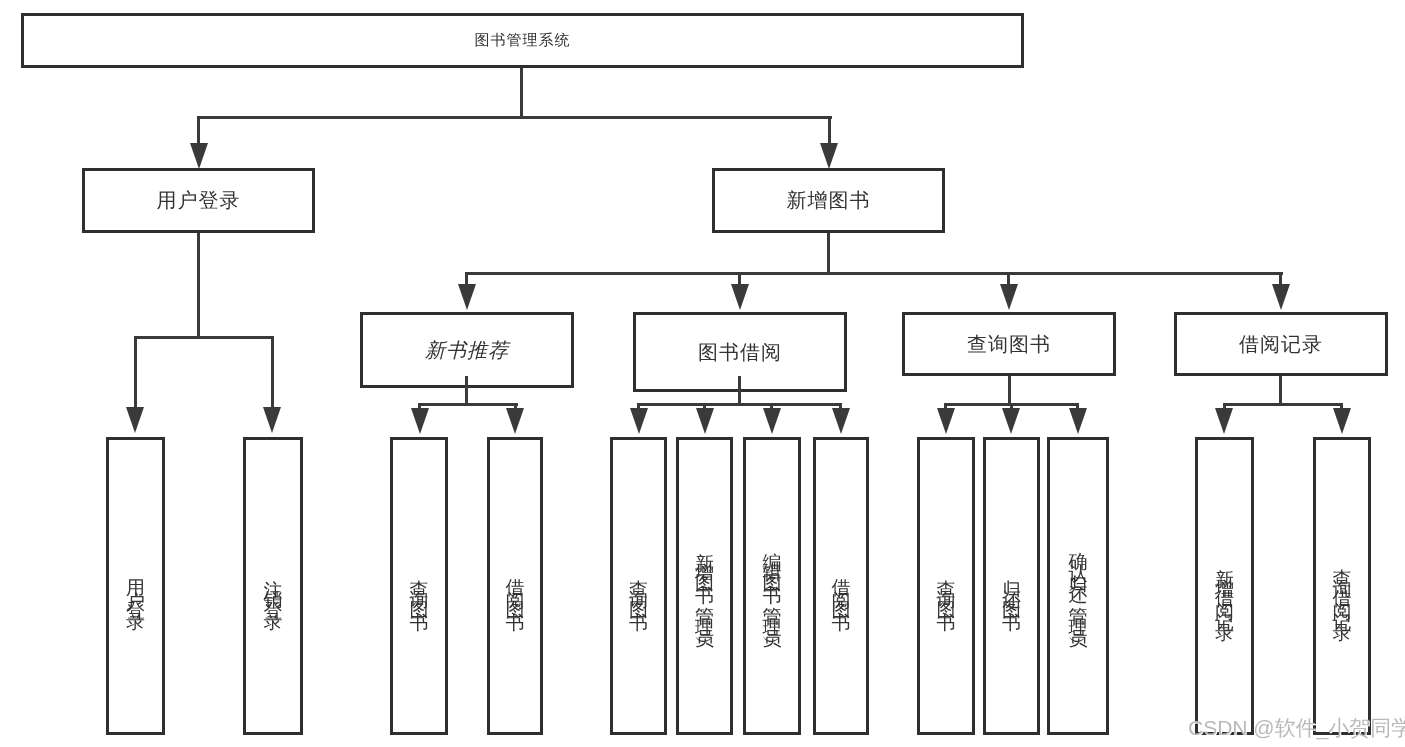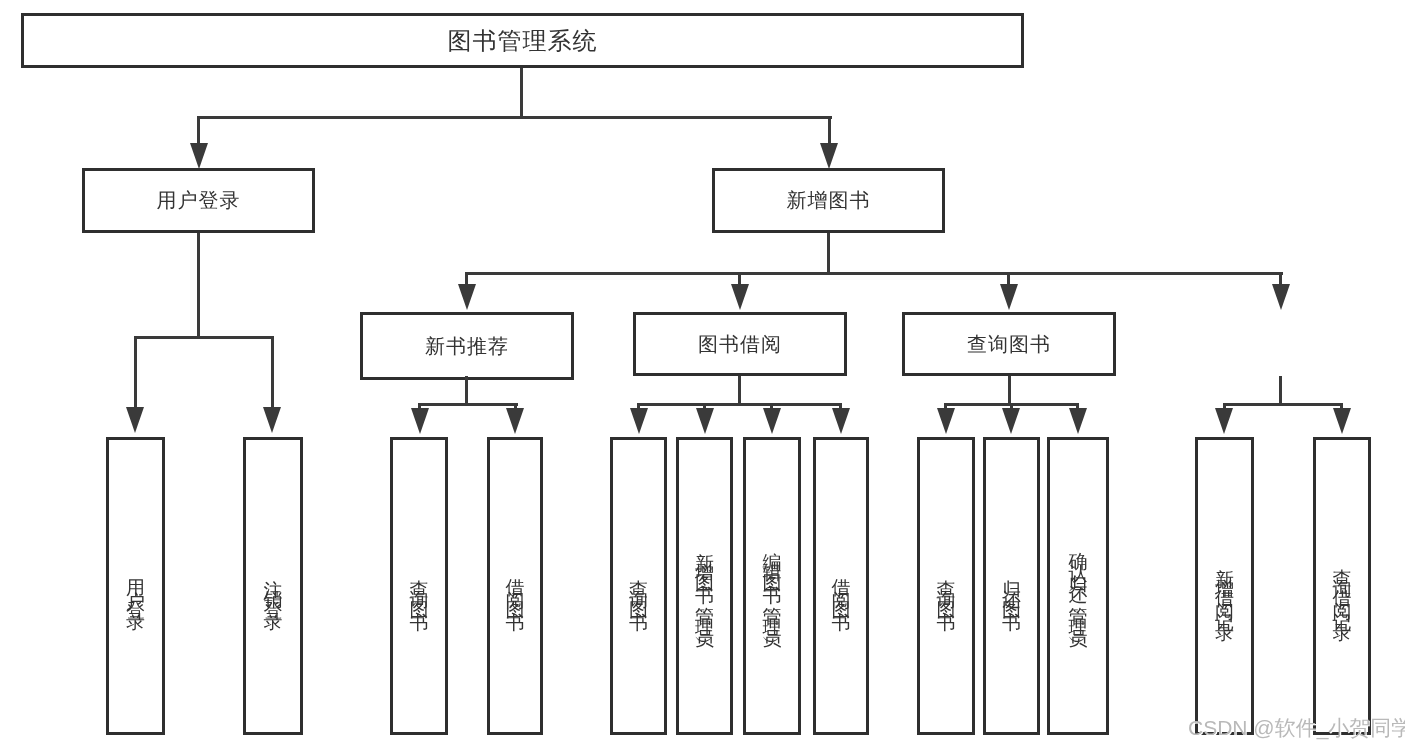--- a/index.html
+++ b/index.html
@@ -19,21 +19,21 @@
   #stage{position:relative;width:1405px;height:747px;background:var(--background);}
   .box{
     position:absolute;
     box-sizing:border-box;
     border:3px solid var(--border);
     background:var(--background);
     display:flex;align-items:center;justify-content:center;
     color:var(--text);
   }
   .hbox{font-size:20px;letter-spacing:1px;}
-  .rootbox{font-size:24px;letter-spacing:1px;}
+  .rootbox{font-size:15px;letter-spacing:1px;}
   .vbox .vtext{
     writing-mode:vertical-rl;
     text-orientation:mixed;
     font-size:19px;
     letter-spacing:11px;
     line-height:1.05;
     white-space:nowrap;
   }
   .vl{position:absolute;width:3px;background:var(--line);}
   .hl{position:absolute;height:3px;background:var(--line);}
@@ -85,28 +85,31 @@
   <div class="hl" style="left:466px;top:272px;width:817px;"></div>
   <div class="vl" style="left:465px;top:272px;height:16px;"></div>
   <div class="ah" style="left:458px;top:284px;"></div>
   <div class="vl" style="left:738px;top:272px;height:16px;"></div>
   <div class="ah" style="left:731px;top:284px;"></div>
   <div class="vl" style="left:1007px;top:272px;height:16px;"></div>
   <div class="ah" style="left:1000px;top:284px;"></div>
   <div class="vl" style="left:1279px;top:272px;height:16px;"></div>
   <div class="ah" style="left:1272px;top:284px;"></div>
 
-  <div class="box hbox" style="left:360px;top:312px;width:214px;height:68px;">
+  <div class="box hbox" style="left:360px;top:312px;width:214px;height:76px;font-style:italic;">
     <span>新书推荐</span>
   </div>
-  <div class="box hbox" style="left:633px;top:312px;width:214px;height:64px;">
+  <div class="box hbox" style="left:633px;top:312px;width:214px;height:80px;">
     <span>图书借阅</span>
   </div>
   <div class="box hbox" style="left:902px;top:312px;width:214px;height:64px;">
     <span>查询图书</span>
+  </div>
+  <div class="box hbox" style="left:1174px;top:312px;width:214px;height:64px;">
+    <span>借阅记录</span>
   </div>
 
   <div class="vl" style="left:465px;top:376px;height:29px;"></div>
   <div class="hl" style="left:418px;top:403px;width:100px;"></div>
   <div class="vl" style="left:418px;top:403px;height:13px;"></div>
   <div class="ah" style="left:411px;top:408px;"></div>
   <div class="vl" style="left:514px;top:403px;height:13px;"></div>
   <div class="ah" style="left:506px;top:408px;"></div>
 
   <div class="vl" style="left:738px;top:376px;height:29px;"></div>

